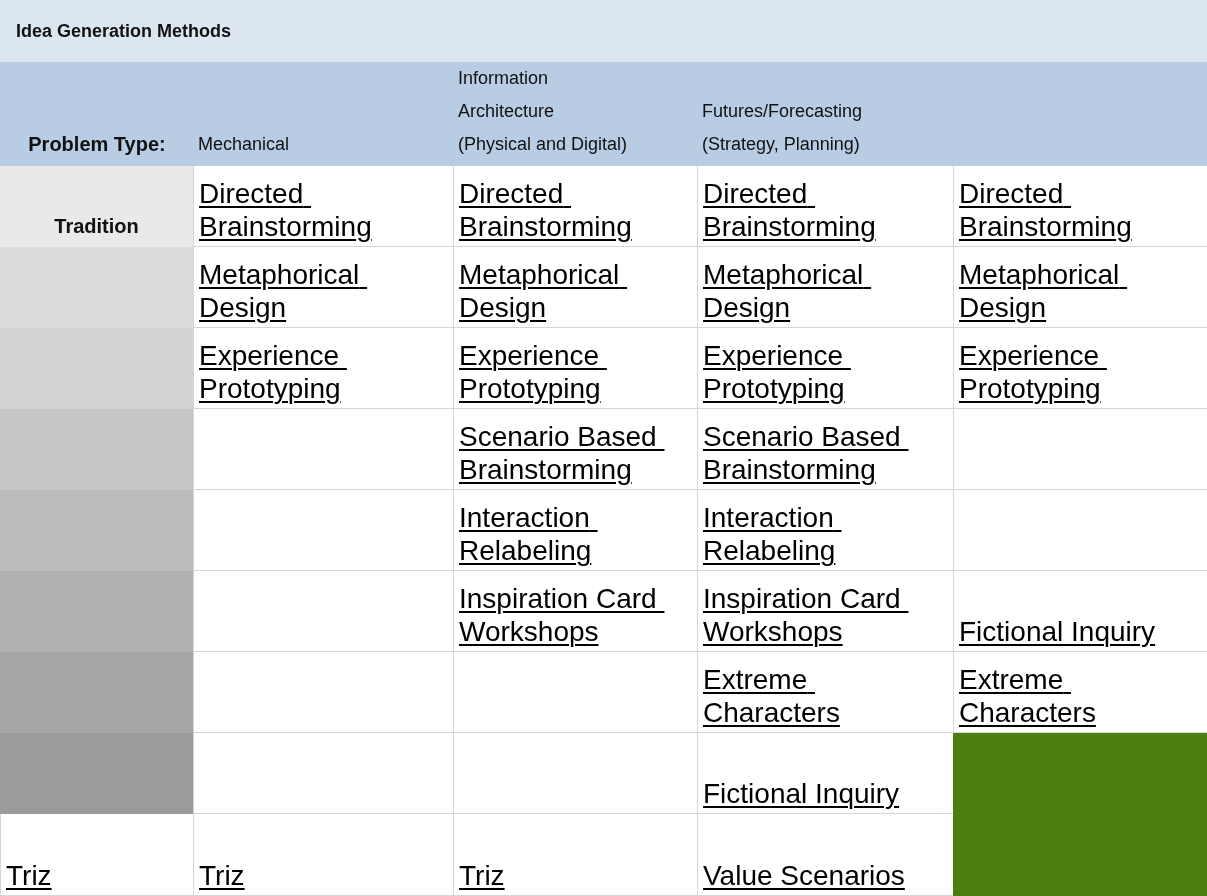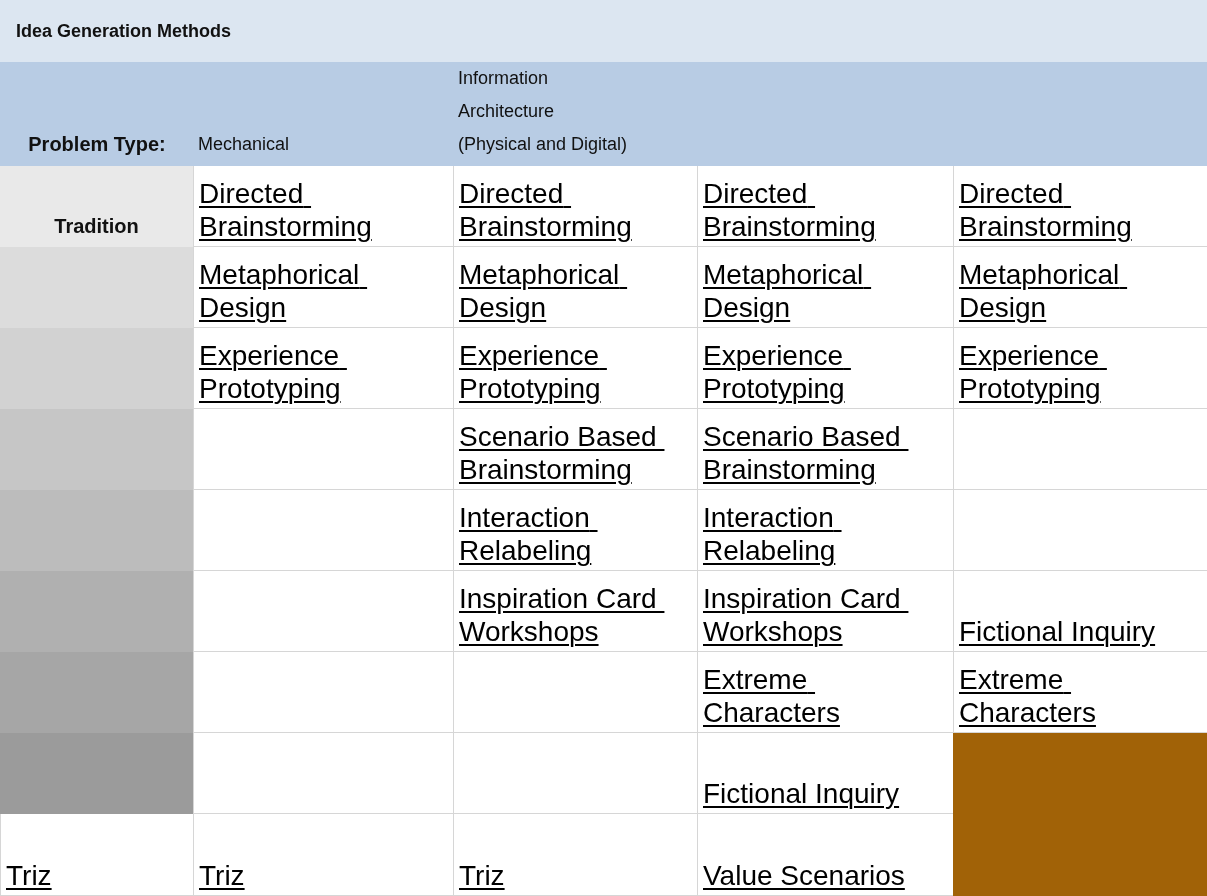--- a/index.html
+++ b/index.html
@@ -3,21 +3,21 @@
 <meta charset="utf-8">
 <style>
   html, body { margin: 0; padding: 0; }
   body { background: #ffffff; }
 
   .sheet {
     position: relative;
     width: 1207px;
     height: 896px;
     overflow: hidden;
-    background: #a16207;
+    background: #4d7c0f;
     font-family: "Liberation Sans", sans-serif;
     color: #000000;
   }
 
   .title-bar {
     height: 62px;
     background: #dce6f1;
     display: flex;
     align-items: center;
     padding-left: 16px;
@@ -100,20 +100,22 @@
 <div class="sheet">
 
   <div class="title-bar" style="background: rgb(220, 230, 241);">Idea Generation Methods</div>
 
   <div class="header-row" style="background: rgb(184, 204, 228);">
     <div class="hcell problem-type">Problem Type:</div>
     <div class="hcell">Mechanical</div>
     <div class="hcell">Information
 Architecture
 (Physical and Digital)</div>
+    <div class="hcell">Futures/Forecasting
+(Strategy, Planning)</div>
   </div>
 
   <div class="tbody" id="table-body">
       <div class="grid-row">
         <div class="label-cell" style="background: rgb(233, 233, 233);">Tradition</div>
         <div class="data-cell">
           <span class="method-link">Directed Brainstorming</span>
         </div>
         <div class="data-cell">
           <span class="method-link">Directed Brainstorming</span>

